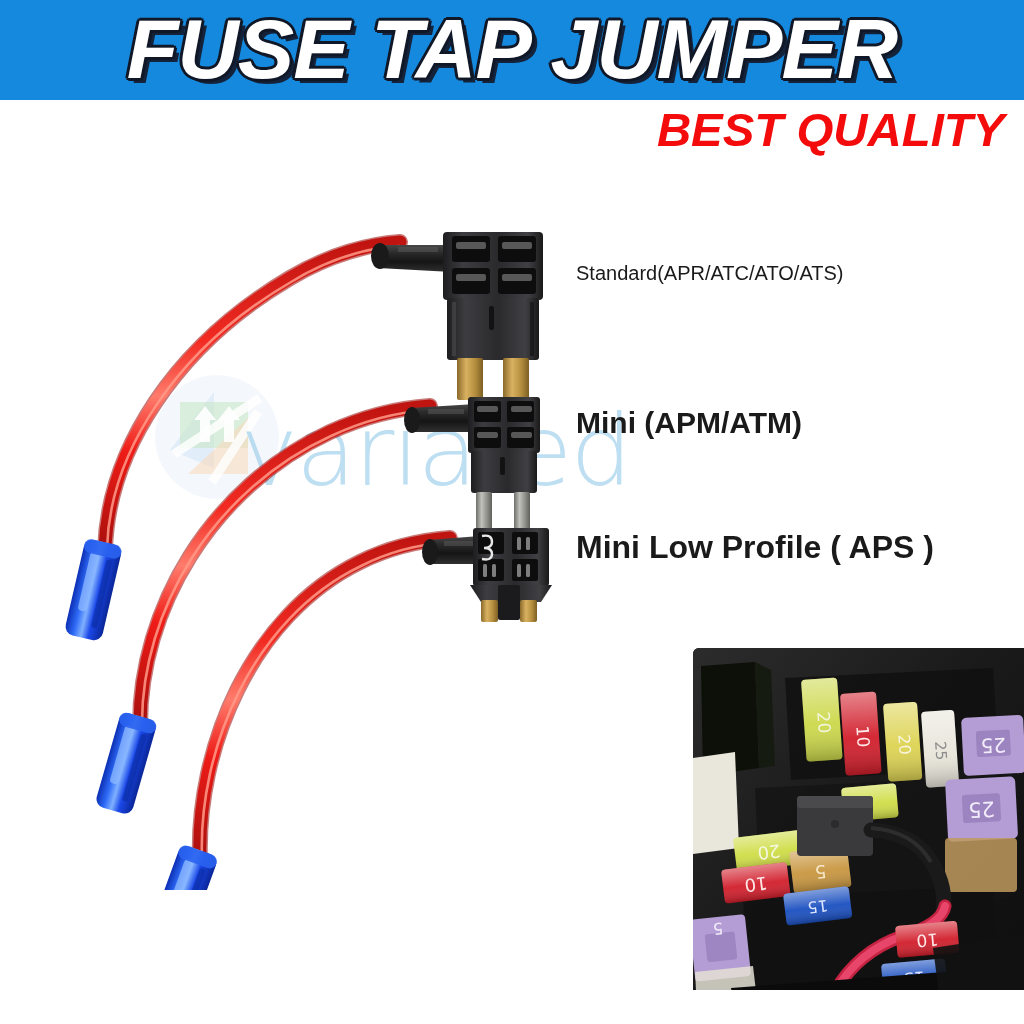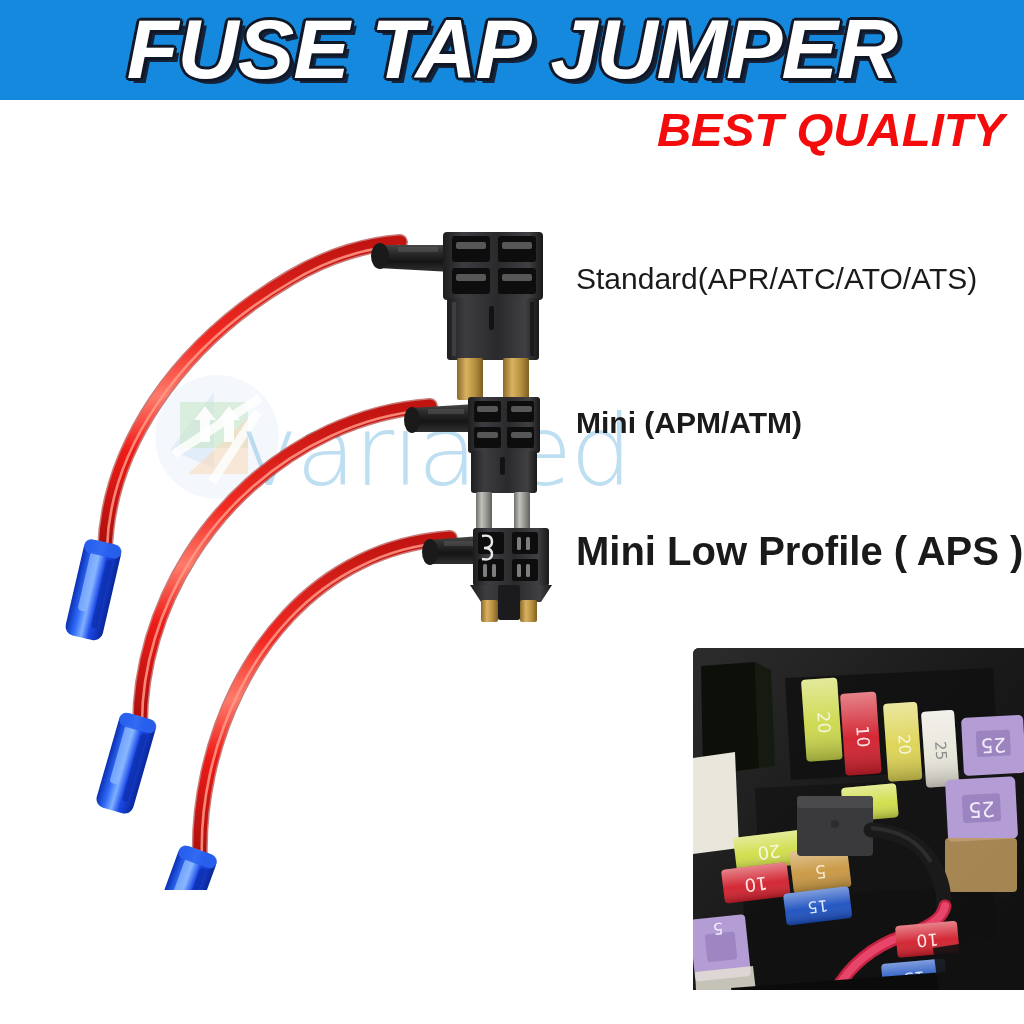--- a/index.html
+++ b/index.html
@@ -58,23 +58,23 @@
   
   .product{position:absolute;left:0;top:150px;width:700px;height:740px;}
 
   
   .label{
     position:absolute;
     color:#1a1a1a;
     white-space:nowrap;
     font-family:"Liberation Sans", sans-serif;
   }
-  .label-1{left:576px;top:262px;font-size:30px;font-weight:400;}
+  .label-1{left:576px;top:262px;font-size:20px;font-weight:400;}
   .label-2{left:576px;top:406px;font-size:30px;font-weight:700;}
-  .label-3{left:576px;top:529px;font-size:40px;font-weight:bold;}
+  .label-3{left:576px;top:529px;font-size:32px;font-weight:bold;}
 
   
   .inset{
     position:absolute;left:693px;top:648px;width:331px;height:376px;
     overflow:hidden;border-radius:6px 0 0 0;
     background:#141414;
   }
   .inset svg{display:block;}
 </style>
 </head>

